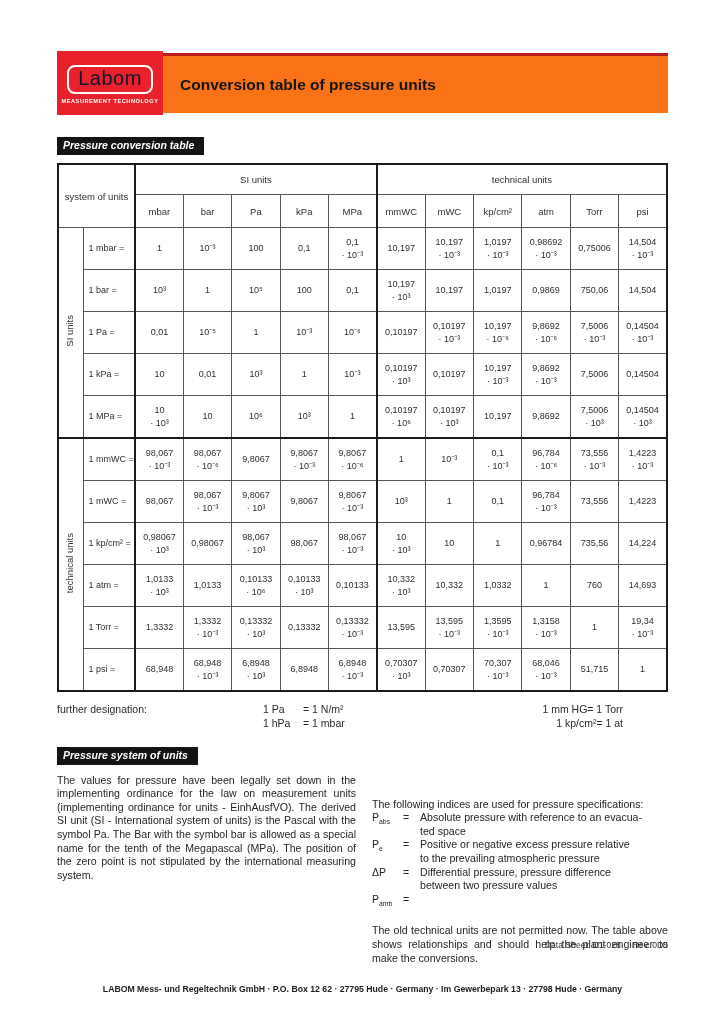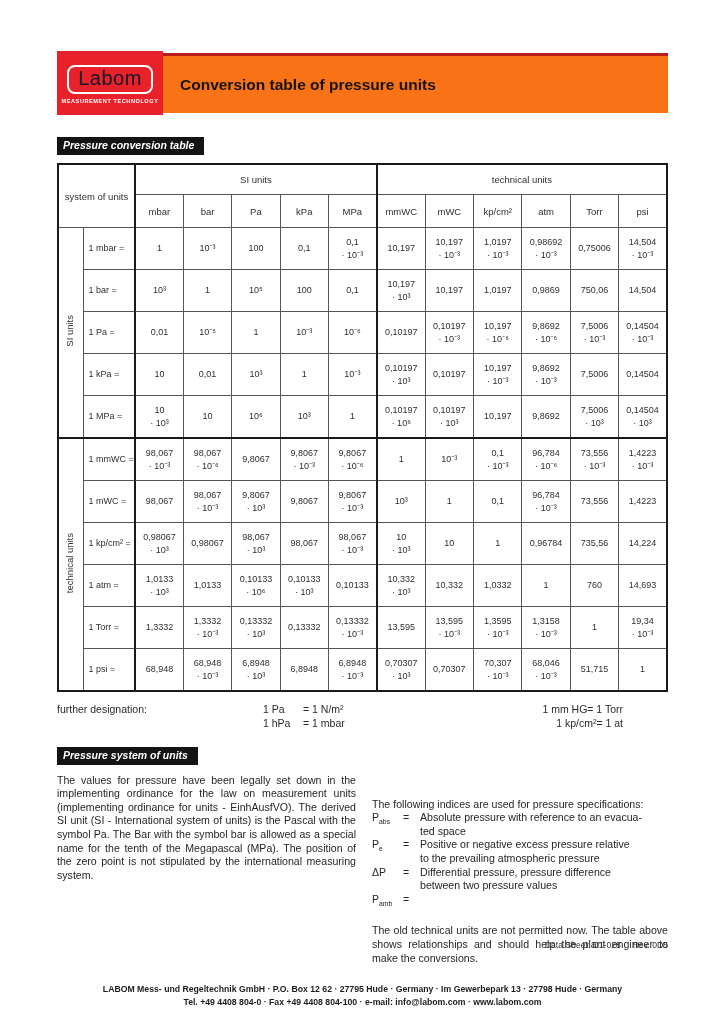--- a/index.html
+++ b/index.html
@@ -416,16 +416,15 @@
         <p class="body-text closing" style="margin-bottom:0">The old technical units are not permitted now. The table above shows relationships and should help the plant engineer to make the conversions.</p>
       </div>
     </div>
   </div>
 
   <div class="datasheet">
     <span>Data Sheet: D1-028</span><span class="rev">Rev. 0D5</span>
   </div>
   <div class="address">
     <div>LABOM Mess- und Regeltechnik GmbH · P.O. Box 12 62 · 27795 Hude · Germany · Im Gewerbepark 13 · 27798 Hude · Germany</div>
-    <div>Tel. +49 4408 804-0 · Fax +49 4408 804-100 · e-mail: info@labom.com · www.labom.com</div>
   </div>
 
 </div>
 
 </body></html>

